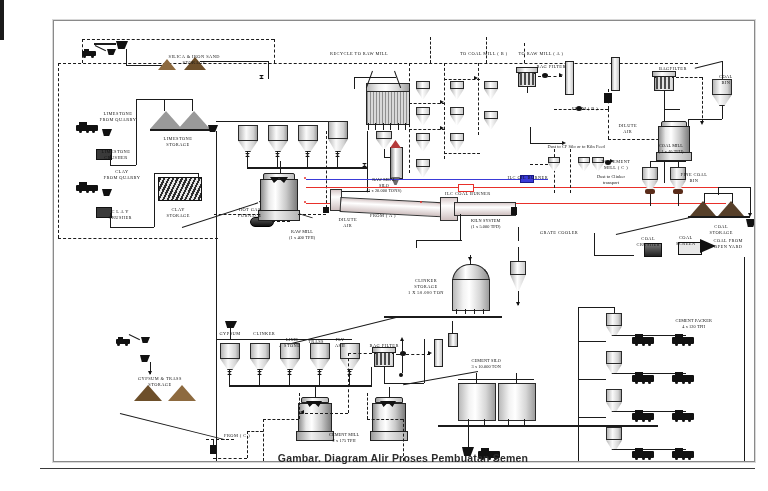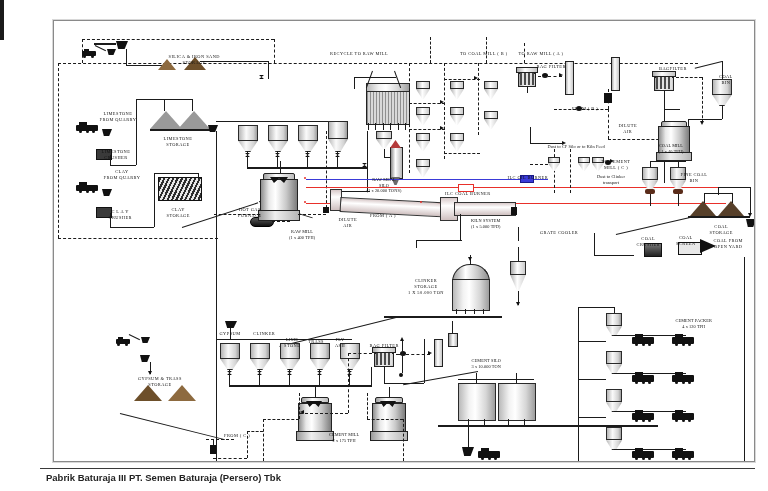--- a/index.html
+++ b/index.html
@@ -770,15 +770,15 @@
         <div class="lbl" style="left: 200px; top: 440px; margin-left: -14.5px;">
           <div>DILUTE AIR</div>
         </div>
         <div class="lbl lc" style="left: 640px; top: 297px; margin-left: -18.5px;">
           <div>CEMENT PACKER</div>
           <div>4 x 120 TPH</div>
         </div>
       </div>
   </div>
 
+  <div id="caption">Gambar. Diagram Alir Proses Pembuatan Semen</div>
   <div id="footrule"></div>
-  <div id="footer">Pabrik Baturaja III PT. Semen Baturaja (Persero) Tbk</div>
 </div>
 
 </body></html>

